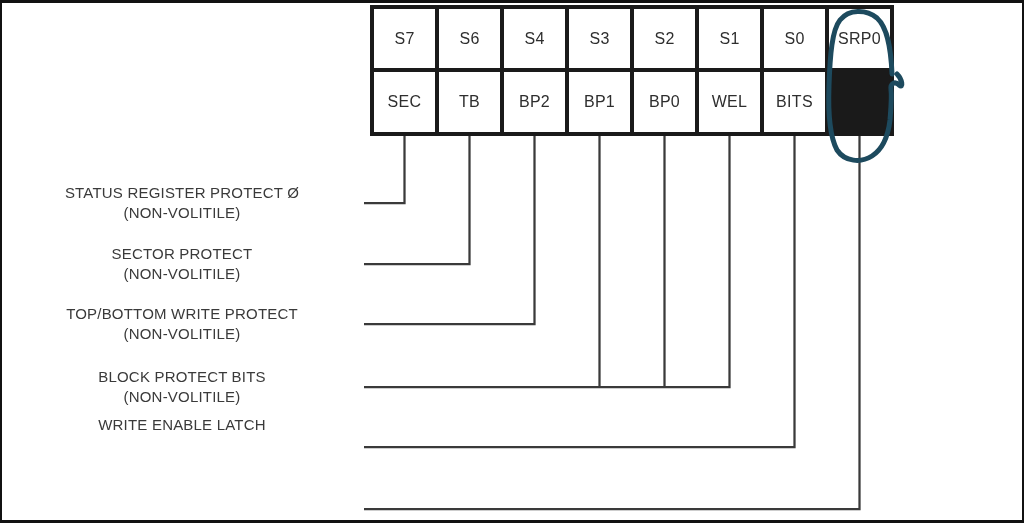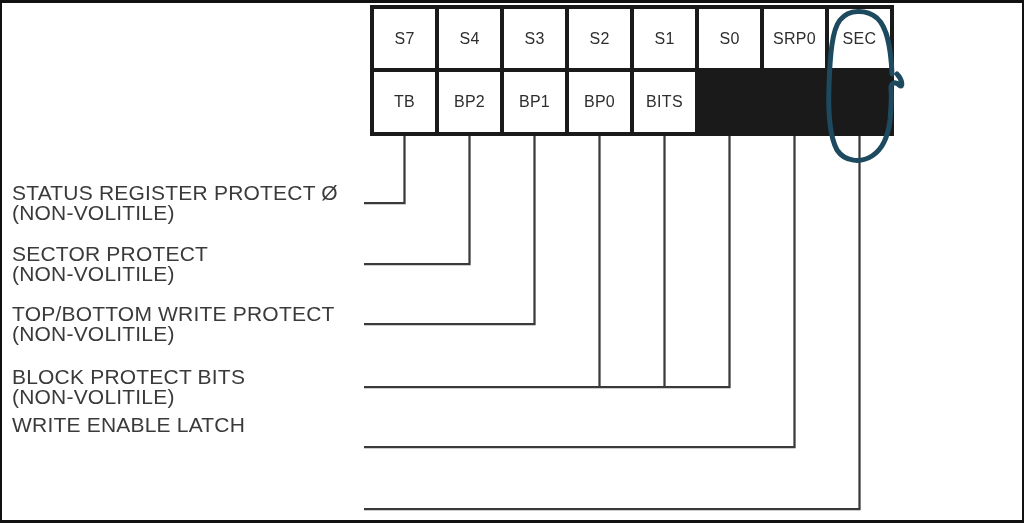--- a/index.html
+++ b/index.html
@@ -57,22 +57,22 @@
     position: absolute;
     left: 0;
     top: 0;
     z-index: 3;
     pointer-events: none;
   }
   .bit-label {
     position: absolute;
     right: 672px;
     width: 340px;
-    text-align: left;
-    font-size: 21px;
+    text-align: center;
+    font-size: 15px;
     line-height: 20px;
     color: #3a3a3a;
     letter-spacing: 0.2px;
     z-index: 2;
   }
   .bit-label .l2:empty { display: none; }
   .bit-label span { display: block; }
   .lbl-1 { top: 183px; }
   .lbl-2 { top: 244px; }
   .lbl-3 { top: 304px; }
@@ -93,31 +93,33 @@
       <path d="M364 264 H469.5 V135"></path>
       <path d="M364 324 H534.5 V135"></path>
       <path d="M364 387 H729.5 V135 M599.5 135 V387 M664.5 135 V387"></path>
       <path d="M364 447 H794.5 V135"></path>
       <path d="M364 509 H859.5 V135"></path>
     </g>
   </svg>
 
   <div class="reg-table">
     <div class="cell">S7</div>
+    <div class="cell">S6</div>
     <div class="cell">S4</div>
     <div class="cell">S3</div>
     <div class="cell">S2</div>
     <div class="cell">S1</div>
     <div class="cell">S0</div>
     <div class="cell">SRP0</div>
     <div class="cell">SEC</div>
     <div class="cell">TB</div>
     <div class="cell">BP2</div>
     <div class="cell">BP1</div>
     <div class="cell">BP0</div>
+    <div class="cell">WEL</div>
     <div class="cell">BITS</div>
   </div>
 
   <svg class="annotation-svg" width="1024" height="523">
     <path fill="none" stroke-width="5" stroke-linecap="round" stroke-linejoin="round" d="M 892 74
              C 891 50, 888 28, 877 18
              C 866 9, 849 9, 840 20
              C 832 30, 830 55, 829 86
              C 828 113, 830 137, 837 150
              C 845 162, 861 163, 872 156

